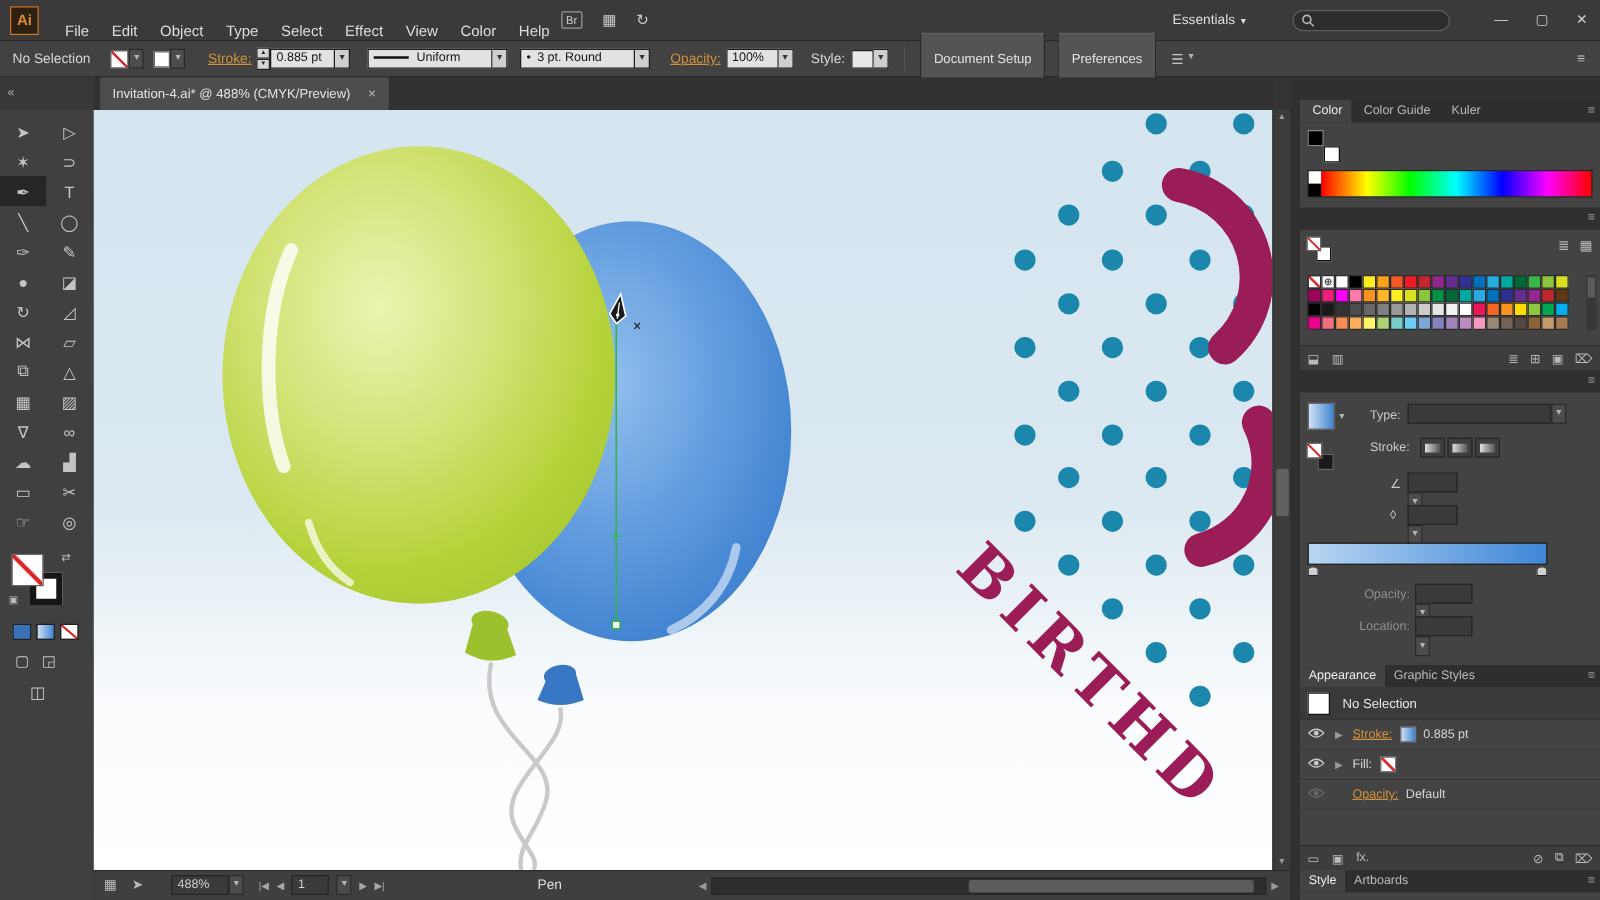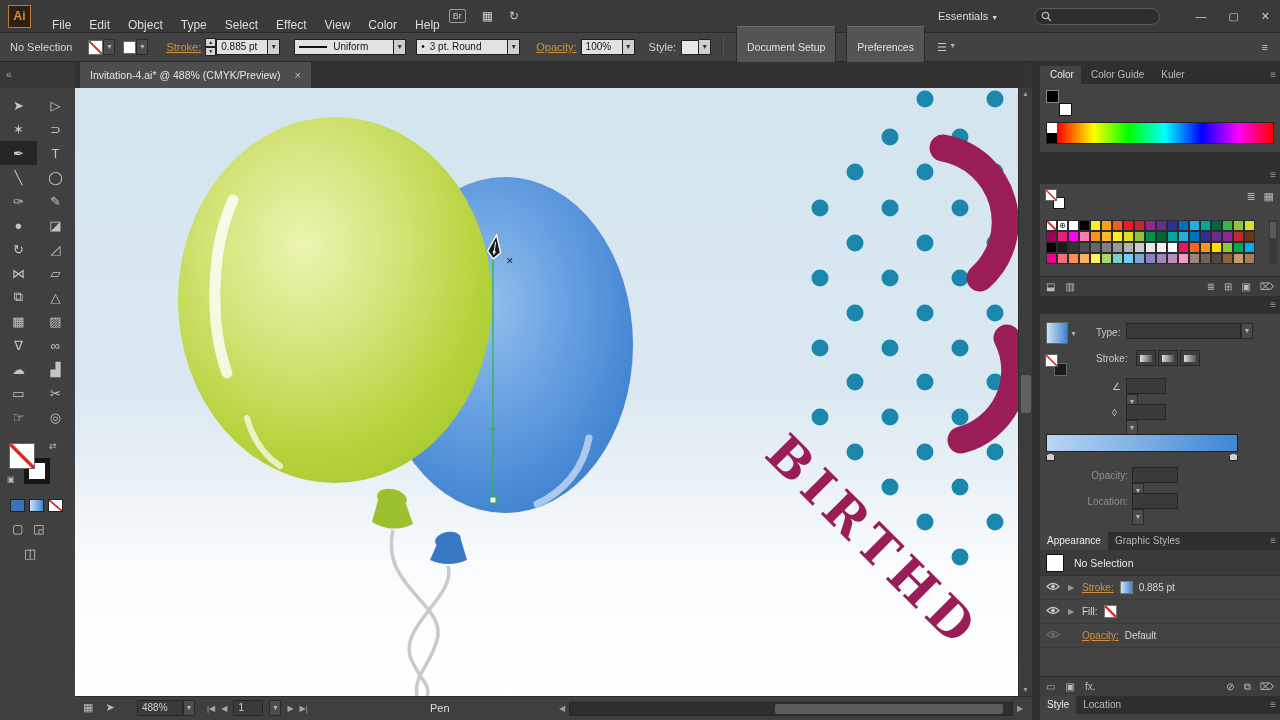--- a/index.html
+++ b/index.html
@@ -88,21 +88,21 @@
   
   #rightdock { position:absolute; left:1032px; top:62px; width:248px; height:658px; background:#303030; }
   .panel { position:absolute; left:8px; width:240px; }
   .ptabs { position:relative; height:18px; background:#2e2e2e; white-space:nowrap; }
   .ptab { display:inline-block; padding:0 7px; line-height:18px; font-size:10px; color:#b9b9b9; }
   .ptab.active { background:#434343; color:#ececec; }
   .ticon { margin-right:3px; font-size:8px; }
   .pmenu { position:absolute; right:4px; top:0; line-height:18px; color:#9a9a9a; font-size:10px; }
   .pbody { position:absolute; left:0; right:0; bottom:0; top:18px; background:#434343; }
 
-  #p-color { top:4px; height:86px;text-decoration:underline; }
+  #p-color { top:18px; height:86px;text-decoration:underline; }
   #color-chips { position:absolute; left:6px; top:6px; width:28px; height:28px; }
   #cc-stroke { position:absolute; left:13px; top:13px; width:13px; height:13px; background:#fff; border:1px solid #111; }
   #cc-fill { position:absolute; left:0; top:0; width:13px; height:13px; background:#000; border:1px solid #888; }
   #spectrum { position:absolute; left:6px; right:6px; bottom:8px; height:22px; border:1px solid #222; display:flex; }
   #spec-bw { width:10px; display:flex; flex-direction:column; }
   #spec-bw div:first-child { flex:1; background:#fff; }
   #spec-bw div:last-child { flex:1; background:#000; }
   #spec-rainbow { flex:1; background:linear-gradient(90deg,#f00,#ff0 17%,#0f0 33%,#0ff 50%,#00f 67%,#f0f 84%,#f00); }
 
   #p-swatches { top:104px; height:130px; }
@@ -684,17 +684,17 @@
             <span>⧉</span>
             <span>⌦</span>
           </div>
       </div>
     </div>
   </div>
 
   <div class="panel" id="p-layers">
     <div class="ptabs">
       
-    <span class="ptab active"><span>Style</span></span><span class="ptab"><span>Location</span></span></div>
+    <span class="ptab active"><span>Style</span></span><span class="ptab"><span>Artboards</span></span></div>
     <span class="pmenu">≡</span>
     <div class="pbody"></div>
   </div>
 </div>
 
 </body></html>

